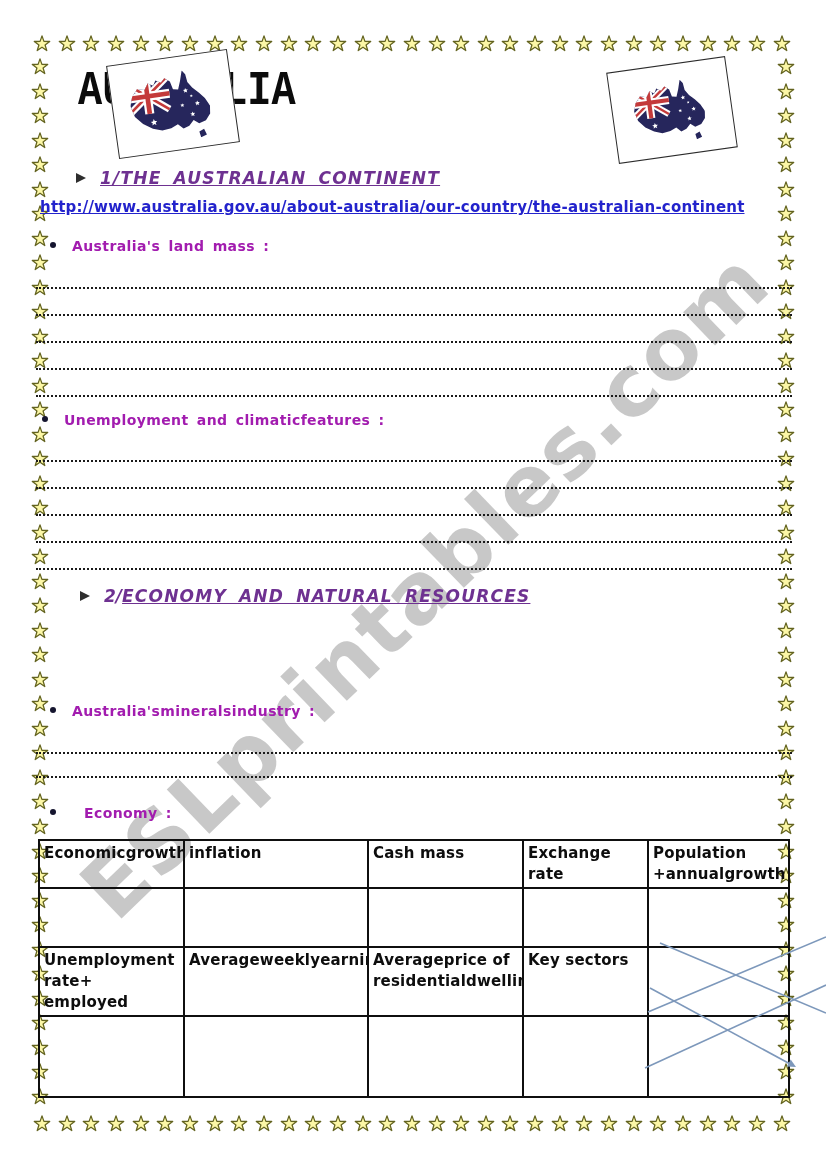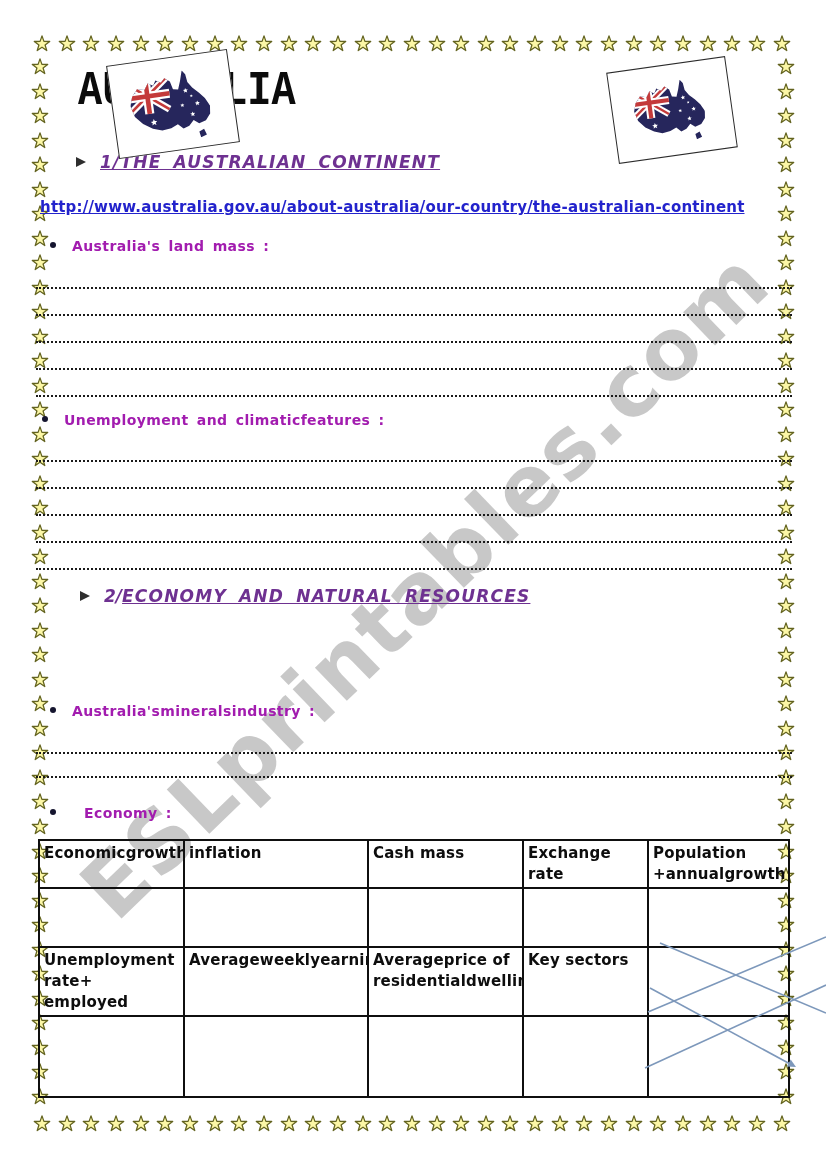--- a/index.html
+++ b/index.html
@@ -863,21 +863,21 @@
           <path d="M29.00 51.60L29.90 53.76L32.23 53.95L30.46 55.47L31.00 57.75L29.00 56.53L27.00 57.75L27.54 55.47L25.77 53.95L28.10 53.76Z" fill="#fff"></path>
           <path d="M64.00 25.40L64.69 27.05L66.47 27.20L65.11 28.36L65.53 30.10L64.00 29.17L62.47 30.10L62.89 28.36L61.53 27.20L63.31 27.05Z" fill="#fff"></path>
           <path d="M74.00 39.40L74.69 41.05L76.47 41.20L75.11 42.36L75.53 44.10L74.00 43.17L72.47 44.10L72.89 42.36L71.53 41.20L73.31 41.05Z" fill="#fff"></path>
           <path d="M59.00 39.90L59.56 41.24L61.00 41.35L59.90 42.29L60.23 43.70L59.00 42.95L57.77 43.70L58.10 42.29L57.00 41.35L58.44 41.24Z" fill="#fff"></path>
           <path d="M68.00 49.40L68.69 51.05L70.47 51.20L69.11 52.36L69.53 54.10L68.00 53.17L66.47 54.10L66.89 52.36L65.53 51.20L67.31 51.05Z" fill="#fff"></path>
           <path d="M69.00 32.40L69.42 33.42L70.52 33.51L69.68 34.22L69.94 35.29L69.00 34.72L68.06 35.29L68.32 34.22L67.48 33.51L68.58 33.42Z" fill="#fff"></path>
         </g>
       </svg>
     </div>
 
-  <div class="abs sec-head" style="left:76px;top:152px;">
+  <div class="abs sec-head" style="left:76px;top:168px;">
     <span class="tri"></span>
     <span class="head-text">1/THE AUSTRALIAN CONTINENT</span>
   </div>
 
   <a class="abs doc-link" style="left:40px;top:198px;">http://www.australia.gov.au/about-australia/our-country/the-australian-continent</a>
 
   <div class="abs bullet" style="left:50px;top:238px;">
     <span class="dot"></span>
     <span class="blabel">Australia's land mass :</span>
   </div>

